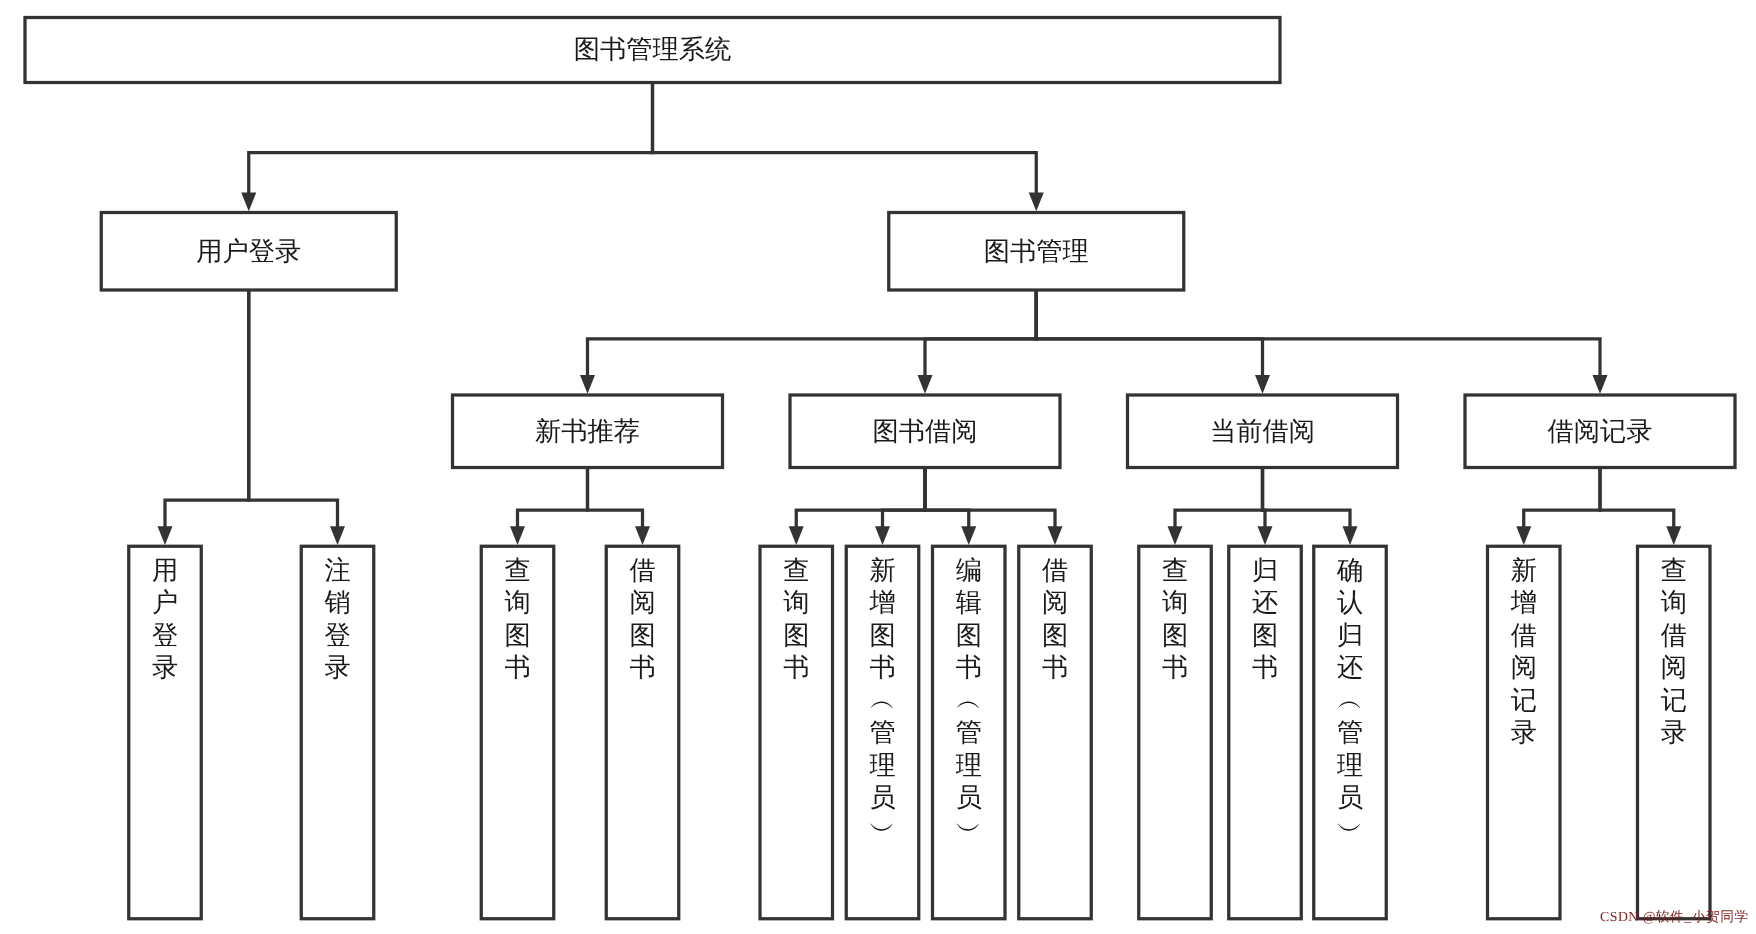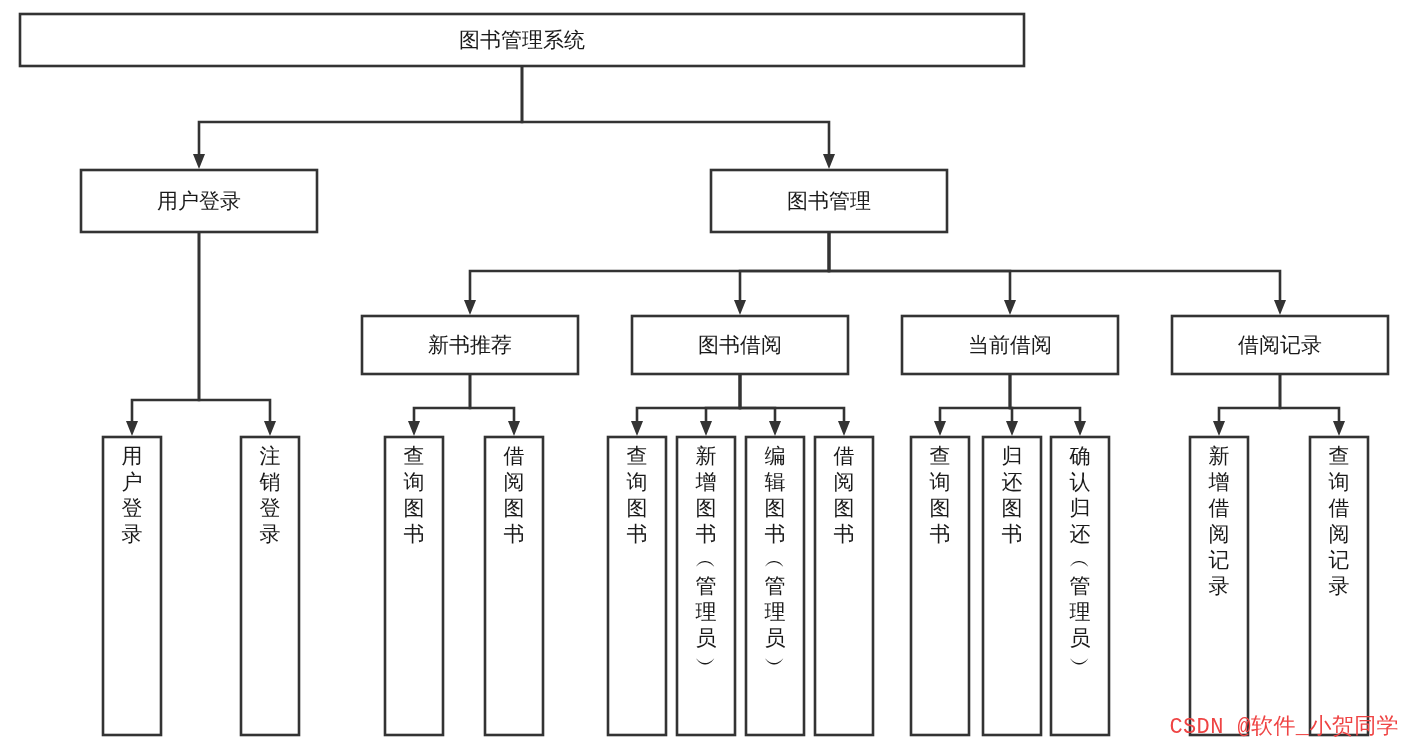--- a/index.html
+++ b/index.html
@@ -45,23 +45,23 @@
   .node-label-v {
     font-family: "DejaVu Sans", "Liberation Sans", sans-serif;
     font-size: 21px;
     fill: #1a1a1a;
     text-anchor: middle;
   }
   .watermark {
     position: absolute;
     right: 6px;
     bottom: 6px;
-    font-family: Liberation Mono, monospace;
-    font-size: 22px;
-    color: #ef4444;
+    font-family: Liberation Serif, serif;
+    font-size: 11px;
+    color: #7f1d1d;
     white-space: nowrap;
     letter-spacing: 0.4px;
   }
 </style>
 </head>
 <body>
 
 <svg id="diagram" viewBox="0 0 1405 747">
   <defs>
     <marker id="arrow" viewBox="0 0 12 14" refX="6" refY="13" markerWidth="12" markerHeight="14" orient="auto-start-reverse">

